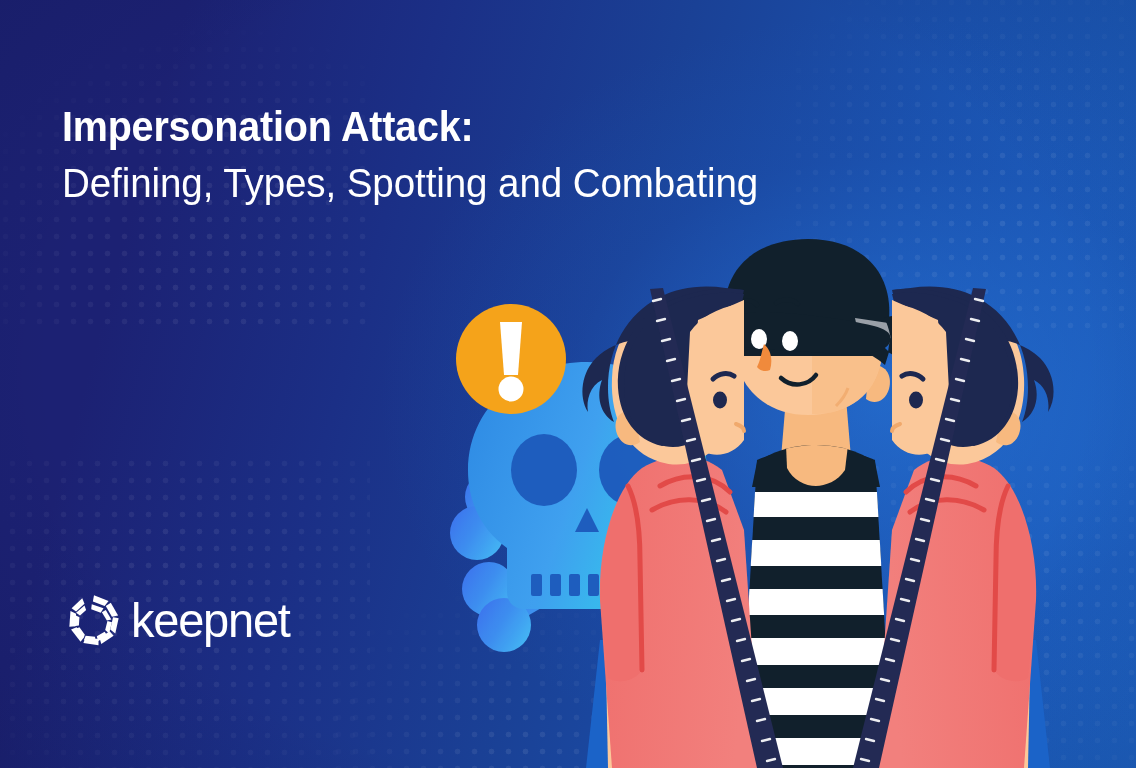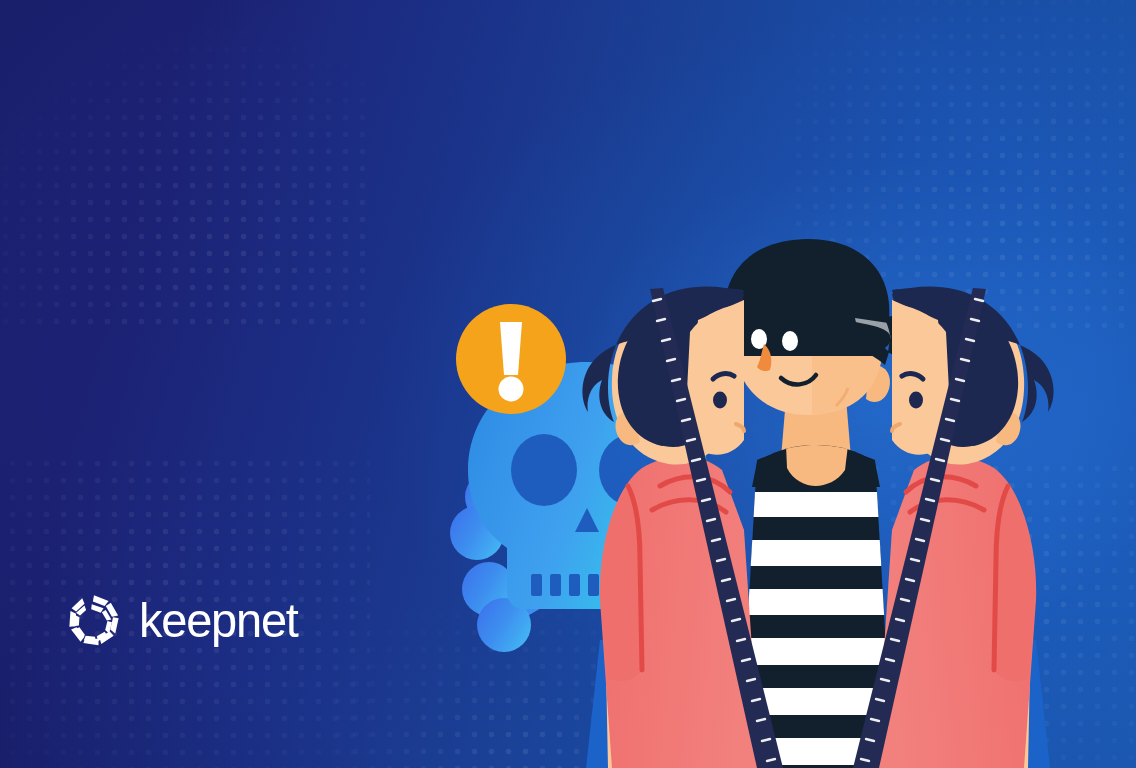--- a/index.html
+++ b/index.html
@@ -49,21 +49,21 @@
     letter-spacing:-.2px;margin:0 0 10px 0;
     transform:scaleX(.94);transform-origin:left center;white-space:nowrap;
   }
   .hl2{
     color:#ffffff;font-size:41px;line-height:46px;font-weight:400;
     letter-spacing:-.1px;margin:0;
     transform:scaleX(.94);transform-origin:left center;white-space:nowrap;
   }
 
   
-  .logo{position:absolute;left:66px;top:592px;display:flex;align-items:center;gap:17px;}
+  .logo{position:absolute;left:66px;top:592px;display:flex;align-items:center;gap:9px;}
   .logo-word{
     color:#ffffff;font-size:49px;line-height:49px;font-weight:400;letter-spacing:-1.3px;
     transform:scaleX(.96);transform-origin:left center;
   }
 
   
   .art{position:absolute;left:0;top:0;width:1136px;height:768px;}
 </style>
 </head>
 <body>
@@ -312,20 +312,24 @@
 
       <g>
         <circle cx="511" cy="359" r="55" fill="#f5a31a"></circle>
         <path d="M500 322 L522 322 L518 375 L504 375 Z" fill="#ffffff"></path>
         <circle cx="511" cy="389" r="12.5" fill="#ffffff"></circle>
       </g>
 
     </g>
   </svg>
 
+  <div class="headline">
+    <div class="hl1">Impersonation Attack:</div>
+    <div class="hl2">Defining, Types, Spotting and Combating</div>
+  </div>
 
   <div class="logo">
     <svg width="56" height="56" viewBox="0 0 100 100">
       <g fill="#ffffff">
         <path d="M50 6 L76 16 L69 25 L48 17 Z"></path>
         <path d="M80 19 L93 42 L82 44 L71 25 Z"></path>
         <path d="M94 47 L88 74 L79 67 L84 45 Z"></path>
         <path d="M85 78 L63 93 L60 82 L78 70 Z"></path>
         <path d="M58 95 L31 91 L35 81 L58 84 Z"></path>
         <path d="M26 89 L9 67 L19 63 L33 80 Z"></path>

